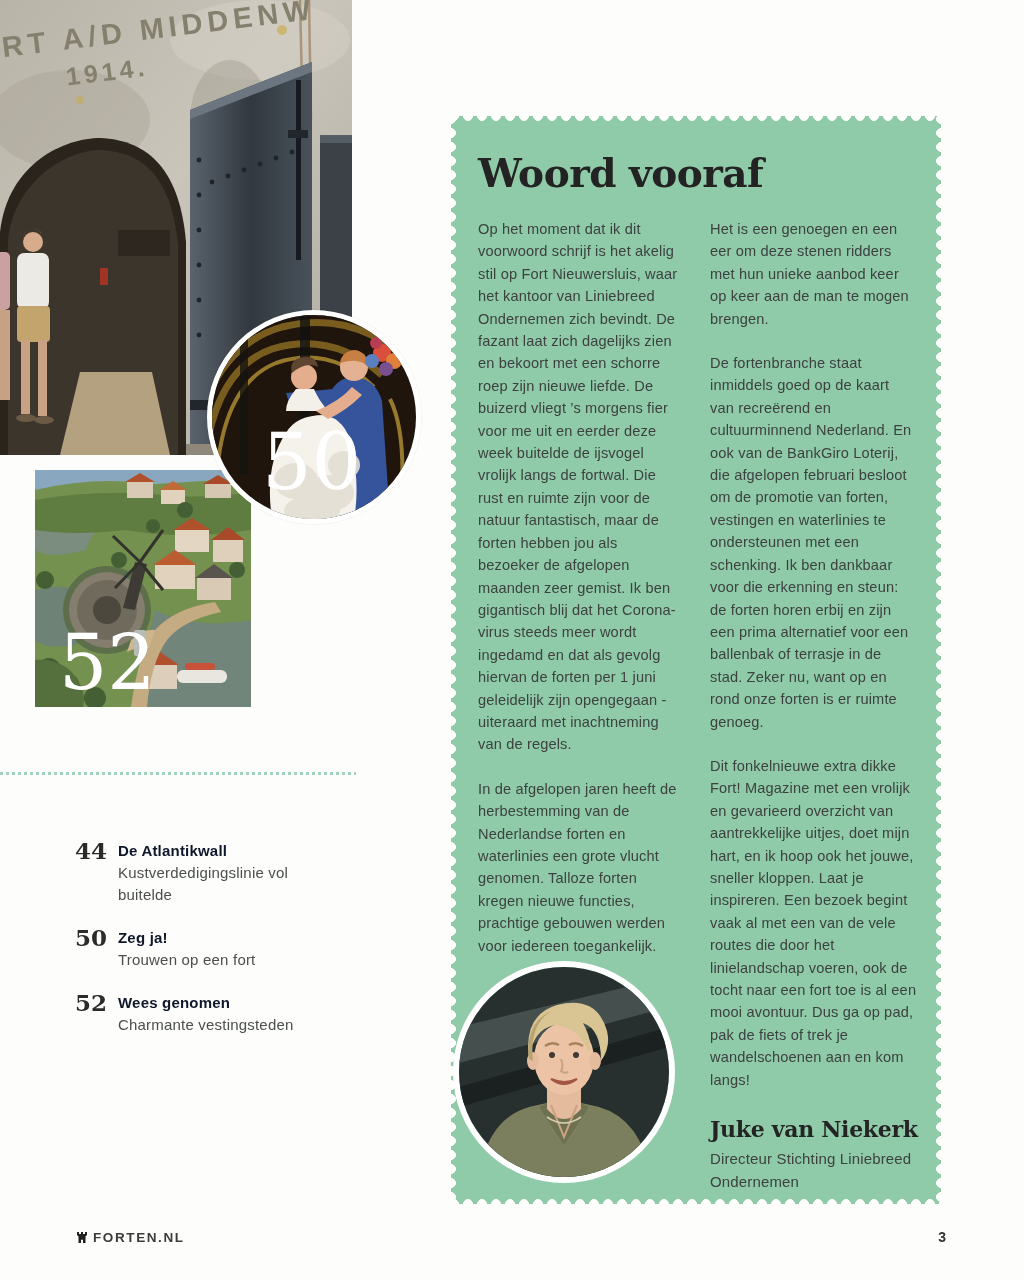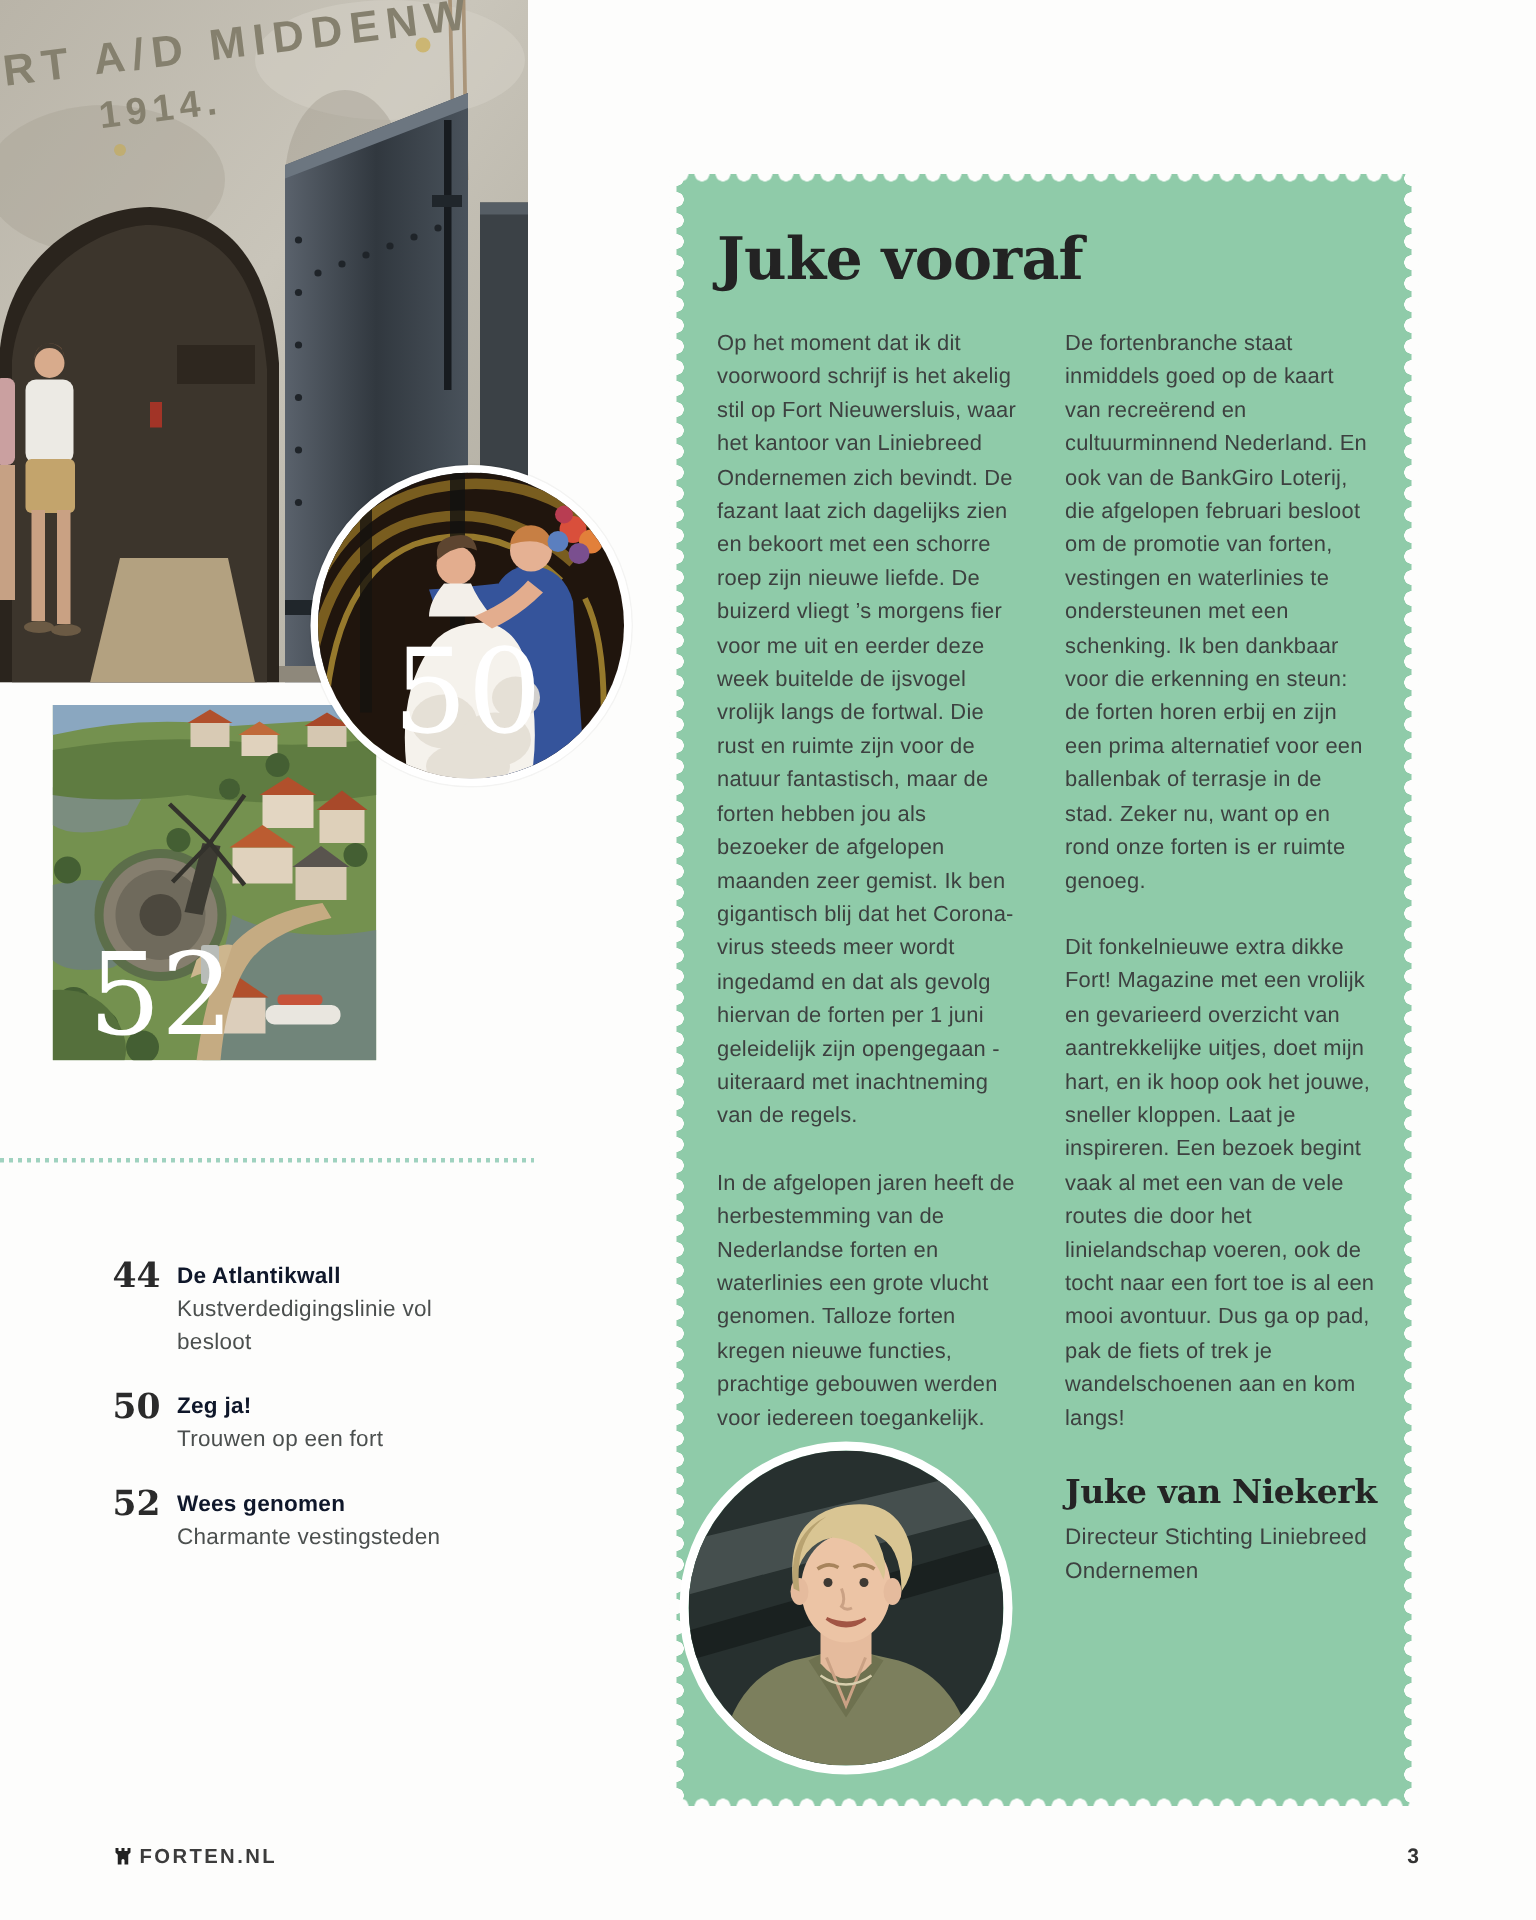--- a/index.html
+++ b/index.html
@@ -253,21 +253,21 @@
     <div class="photo-num num-50">50</div>
   </div>
 
   <div class="dotline"></div>
 
   <div class="toc">
     <div class="toc-item">
       <div class="toc-num">44</div>
       <div>
         <div class="toc-title">De Atlantikwall</div>
-        <div class="toc-sub">Kustverdedigingslinie vol besloot</div>
+        <div class="toc-sub">Kustverdedigingslinie vol buitelde</div>
       </div>
     </div>
     <div class="toc-item">
       <div class="toc-num">50</div>
       <div>
         <div class="toc-title">Zeg ja!</div>
         <div class="toc-sub">Trouwen op een fort</div>
       </div>
     </div>
     <div class="toc-item">
@@ -278,28 +278,29 @@
       </div>
     </div>
   </div>
 
   <div class="stamp">
     <div class="notch notch-top"></div>
     <div class="notch notch-bottom"></div>
     <div class="notch notch-left"></div>
     <div class="notch notch-right"></div>
 
-    <div class="stamp-title">Juke vooraf</div>
+    <div class="stamp-title">Woord vooraf</div>
 
     <div class="fw-col fw-col1">
       <p>Op het moment dat ik dit voorwoord schrijf is het akelig stil op Fort Nieuwersluis, waar het kantoor van Liniebreed Ondernemen zich bevindt. De fazant laat zich dagelijks zien en bekoort met een schorre roep zijn nieuwe liefde. De buizerd vliegt ’s morgens fier voor me uit en eerder deze week buitelde de ijsvogel vrolijk langs de fortwal. Die rust en ruimte zijn voor de natuur fantastisch, maar de forten hebben jou als bezoeker de afgelopen maanden zeer gemist. Ik ben gigantisch blij dat het Corona-virus steeds meer wordt ingedamd en dat als gevolg hiervan de forten per 1 juni geleidelijk zijn opengegaan - uiteraard met inachtneming van de regels.</p>
       <p>In de afgelopen jaren heeft de herbestemming van de Nederlandse forten en waterlinies een grote vlucht genomen. Talloze forten kregen nieuwe functies, prachtige gebouwen werden voor iedereen toegankelijk.</p>
     </div>
 
     <div class="fw-col fw-col2">
+      <p>Het is een genoegen en een eer om deze stenen ridders met hun unieke aanbod keer op keer aan de man te mogen brengen.</p>
       <p>De fortenbranche staat inmiddels goed op de kaart van recreërend en cultuurminnend Nederland. En ook van de BankGiro Loterij, die afgelopen februari besloot om de promotie van forten, vestingen en waterlinies te ondersteunen met een schenking. Ik ben dankbaar voor die erkenning en steun: de forten horen erbij en zijn een prima alternatief voor een ballenbak of terrasje in de stad. Zeker nu, want op en rond onze forten is er ruimte genoeg.</p>
       <p>Dit fonkelnieuwe extra dikke Fort! Magazine met een vrolijk en gevarieerd overzicht van aantrekkelijke uitjes, doet mijn hart, en ik hoop ook het jouwe, sneller kloppen. Laat je inspireren. Een bezoek begint vaak al met een van de vele routes die door het linielandschap voeren, ook de tocht naar een fort toe is al een mooi avontuur. Dus ga op pad, pak de fiets of trek je wandelschoenen aan en kom langs!</p>
       <div class="sig-name">Juke van Niekerk</div>
       <div class="sig-role">Directeur Stichting Liniebreed Ondernemen</div>
     </div>
 
     <div class="portrait">
       <svg width="210" height="210" viewBox="0 0 210 210">
         <rect width="210" height="210" fill="#27302f"></rect>
         <path d="M0 60 L210 10 L210 40 L0 96 Z" fill="#4d5856" opacity=".8"></path>

